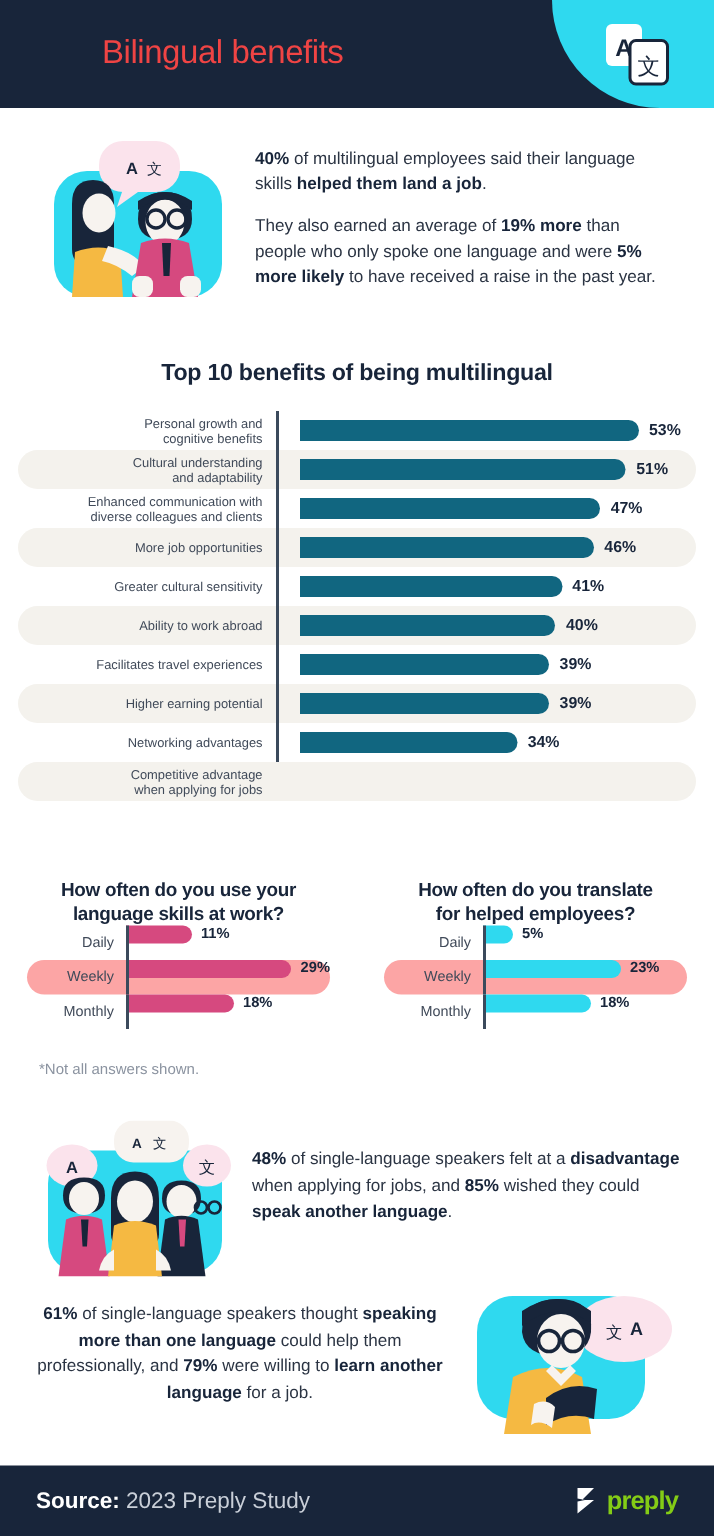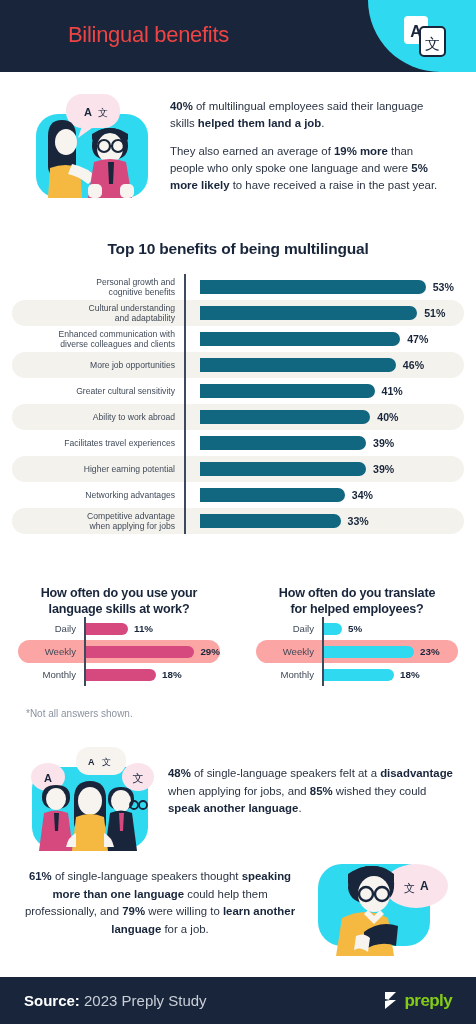--- a/index.html
+++ b/index.html
@@ -176,21 +176,20 @@
     text-align: right;
     padding-right: 8px;
     font-size: 9.6px;
     color: #404a59;
   }
   .mini-track {
     position: relative;
     flex: 1;
     height: 23px;
     display: flex;
-    align-items: center;
   }
   .mini-axis {
     position: absolute;
     left: 0; top: 0;
     width: 1.6px;
     height: 23px;
     background: #3b4a5c;
   }
   .mini-fill {
     height: 12px;
@@ -434,25 +433,20 @@
           <div class="bar-track">
             <div class="axis-line"></div>
             <div class="bar-fill" style="width: 54.8387%; background: rgb(17, 102, 128);"></div>
             <div class="bar-value">34%</div>
           </div>
         </div>
         <div class="bar-row alt">
           <div class="bar-label">
             <div>Competitive advantage</div>
             <div>when applying for jobs</div>
-          </div>
-          <div class="bar-track">
-            <div class="axis-line"></div>
-            <div class="bar-fill" style="width: 53.2258%; background: rgb(17, 102, 128);"></div>
-            <div class="bar-value">33%</div>
           </div>
         </div>
       </div>
   </div>
 
   <div class="mini-wrap">
     <div class="mini">
       <div class="mini-title" id="mini1-title">
           <div>How often do you use your</div>
           <div>language skills at work?</div>

